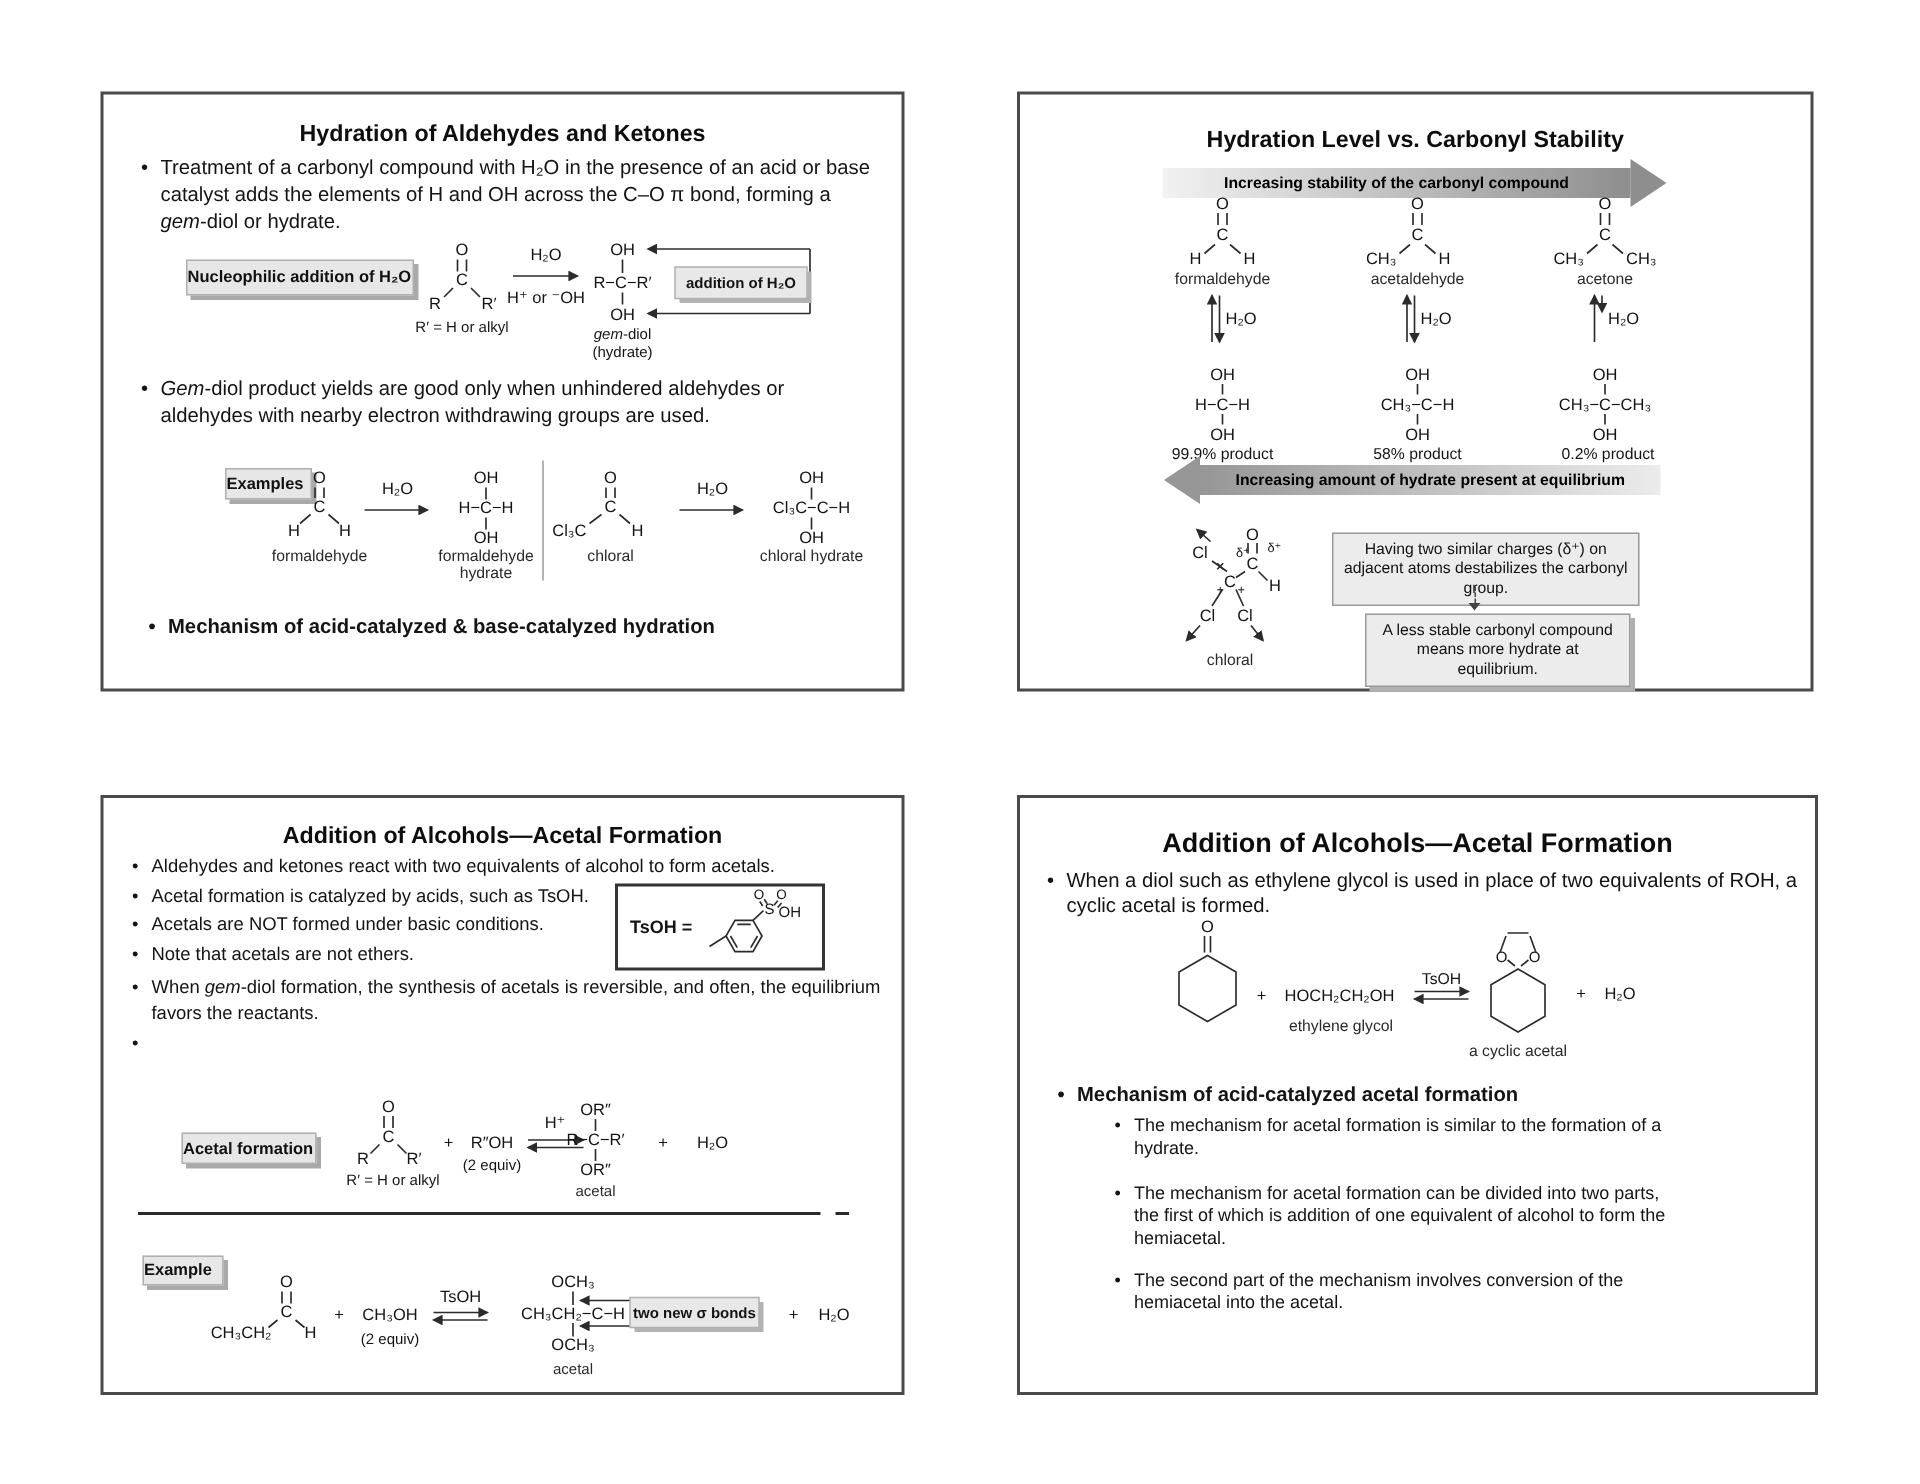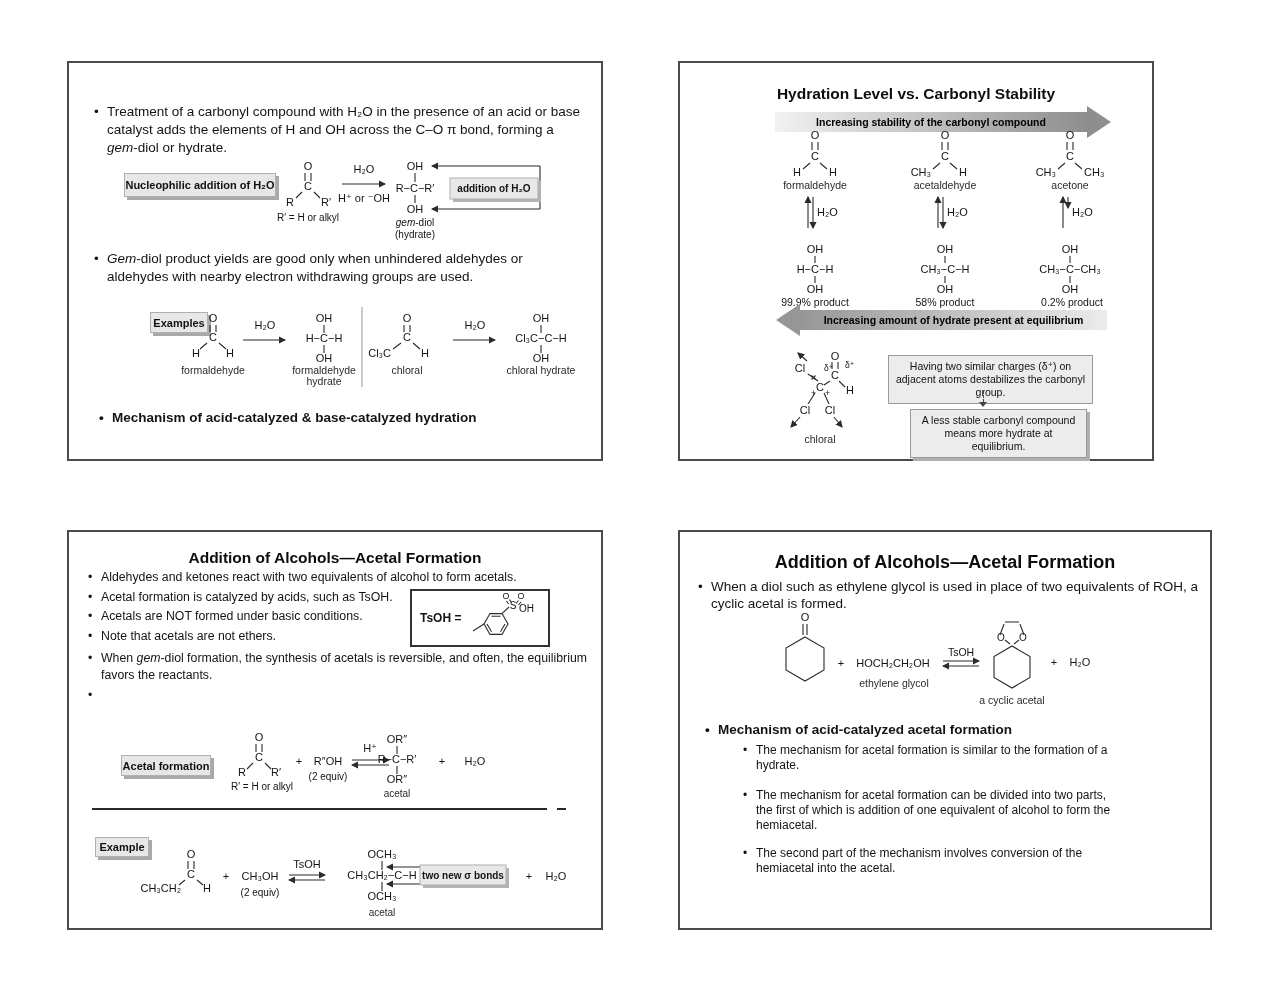--- a/index.html
+++ b/index.html
@@ -3,21 +3,21 @@
 <meta charset="utf-8">
 <style>
   html,body{margin:0;padding:0;background:#fff;}
   .page{position:relative;width:1280px;height:989px;background:#ffffff;overflow:hidden;
         font-family:"Liberation Sans","DejaVu Sans",sans-serif;color:#141414;}
   .slide{position:absolute;background:#fff;border:2px solid #4a4a4a;box-sizing:border-box;}
   .title{position:absolute;left:0;right:0;text-align:center;font-weight:700;color:#0d0d0d;}
   .bl{position:absolute;color:#141414;}
   .bl .dot{position:absolute;left:-13px;top:0;}
   .gbox{position:absolute;background:#e7e7e7;border:1px solid #b0b0b0;box-shadow:3px 3px 0 #a9a9a9;
-        font-weight:700;font-size:11px;color:#111;display:flex;align-items:center;justify-content:center;
+        font-weight:700;font-size:11px;color:#111;display:flex;align-items:center;justify-content:flex-start;
         box-sizing:border-box;text-align:center;}
   .ebox{position:absolute;background:#ececec;border:1px solid #9a9a9a;font-size:10.5px;line-height:13px;
         text-align:center;color:#111;padding:4px 6px;box-sizing:border-box;}
   .shadow{box-shadow:3px 3px 0 #b0b0b0;}
   .obox{position:absolute;border:2px solid #333;background:#fff;box-sizing:border-box;}
   .garrow{position:absolute;display:flex;align-items:center;justify-content:center;
           font-weight:700;font-size:10.5px;color:#000;}
   .tri{position:absolute;width:0;height:0;}
   svg{position:absolute;overflow:visible;}
   svg text{font-family:"Liberation Sans","DejaVu Sans",sans-serif;font-size:11px;fill:#141414;}
@@ -33,20 +33,21 @@
   <defs>
     <marker id="arr" viewBox="0 0 10 10" refX="8.5" refY="5" markerWidth="6.5" markerHeight="6.5" orient="auto-start-reverse">
       <path d="M0,0 L10,5 L0,10 z" fill="#2b2b2b"></path>
     </marker>
   </defs>
 </svg>
 
 <div class="page">
 
   <section class="slide" style="left:67px;top:61px;width:536px;height:400px">
+    <h1 class="title" style="top:8px;font-size:15.5px">Hydration of Aldehydes and Ketones</h1>
 
     <div class="bl" style="left:38px;top:40px;width:480px;font-size:13.5px;line-height:18px">
       <span class="dot">•</span><span>Treatment of a carbonyl compound with H₂O in the presence of an acid or base catalyst adds the elements of H and OH across the C–O π bond, forming a </span><em>gem</em><span>-diol or hydrate.</span>
     </div>
 
     <div class="gbox" style="left:55px;top:110px;width:152px;height:24px">
       <span>Nucleophilic addition of H₂O</span>
     </div>
 
     <svg style="left:200px;top:92px" width="330" height="96" viewBox="0 0 330 96">
@@ -132,21 +133,21 @@
         <text x="372" y="59" text-anchor="middle">OH</text>
         <text x="372" y="71" text-anchor="middle" class="t105 gray">chloral hydrate</text>
       </g>
     </svg>
 
     <div class="bl" style="left:43px;top:347px;width:480px;font-size:13.5px;font-weight:700">
       <span class="dot">•</span><span>Mechanism of acid-catalyzed &amp; base-catalyzed hydration</span>
     </div>
   </section>
 
-  <section class="slide" style="left:678px;top:61px;width:476px;height:400px">
+  <section class="slide" style="left:678px;top:61px;width:531px;height:400px">
     <h1 class="title" style="top:12px;font-size:15.5px">Hydration Level vs. Carbonyl Stability</h1>
 
     <div class="garrow" style="left:95px;top:49px;width:312px;height:20px;background:linear-gradient(to right,#f2f2f2,#8e8e8e)">
       <span>Increasing stability of the carbonyl compound</span>
     </div>
     <div class="tri" style="left:407px;top:43px;border-top:16px solid transparent;border-bottom:16px solid transparent;border-left:24px solid #8e8e8e"></div>
 
     <svg style="left:0;top:60px" width="534" height="186" viewBox="0 0 534 186">
 
       <g>

